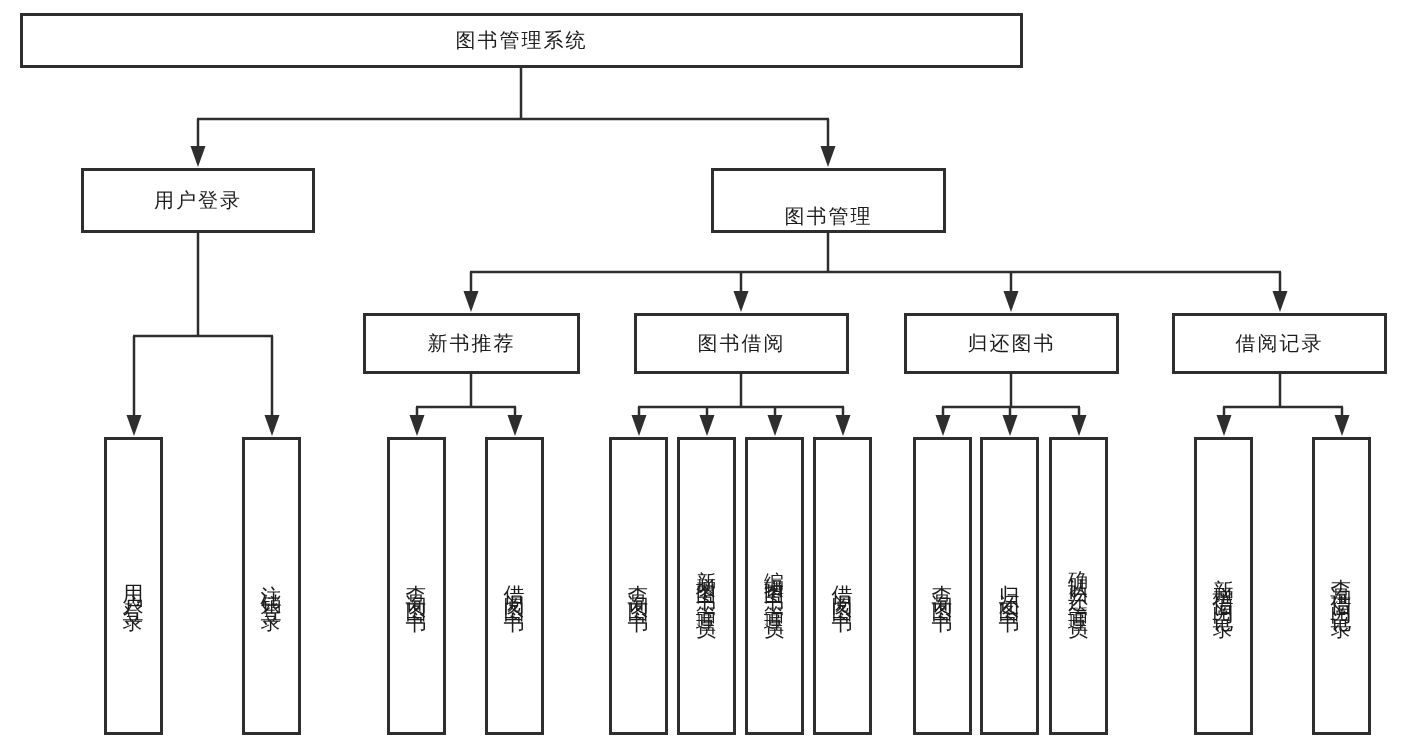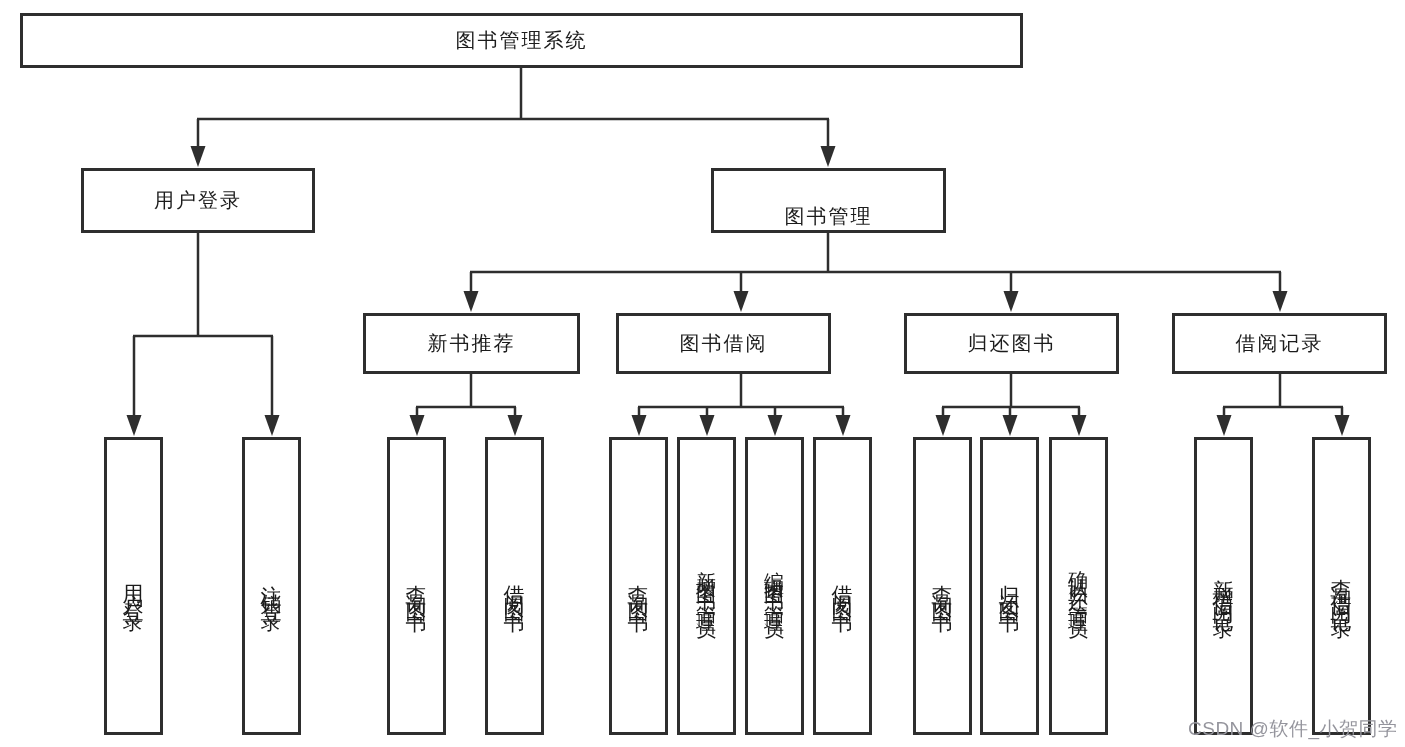--- a/index.html
+++ b/index.html
@@ -42,21 +42,21 @@
     letter-spacing:9px;
     line-height:1;
     color:var(--text);
     white-space:nowrap;
   }
   
   #b-root     {left:20px;  top:13px;  width:1003px;height:55px;}
   #b-login    {left:81px;  top:168px; width:234px; height:65px;}
   #b-manage   {left:711px; top:168px; width:235px; height:65px;align-items:flex-end;}
   #b-recommend{left:363px; top:313px; width:217px; height:61px;justify-content:center;}
-  #b-borrow   {left:616px; top:313px; width:215px; height:61px;}
+  #b-borrow   {left:634px; top:313px; width:215px; height:61px;}
   #b-current  {left:904px; top:313px; width:215px; height:61px;}
   #b-records  {left:1172px;top:313px; width:215px; height:61px;}
   
   #v-login-1{left:104px;}
   #v-login-2{left:242px;}
   #v-rec-1 {left:387px;}
   #v-rec-2 {left:485px;}
   #v-bor-1 {left:609px;}
   #v-bor-2 {left:677px;}
   #v-bor-3 {left:745px;}
@@ -211,15 +211,14 @@
     <span class="vtext">确认归还（管理员）</span>
   </div>
 
   <div class="vbox" id="v-recd-1">
     <span class="vtext">新增借阅记录</span>
   </div>
   <div class="vbox" id="v-recd-2">
     <span class="vtext">查询借阅记录</span>
   </div>
 
-  <div class="watermark">CSDN @软件_小贺同学</div>
 
 </div>
 
 </body></html>

